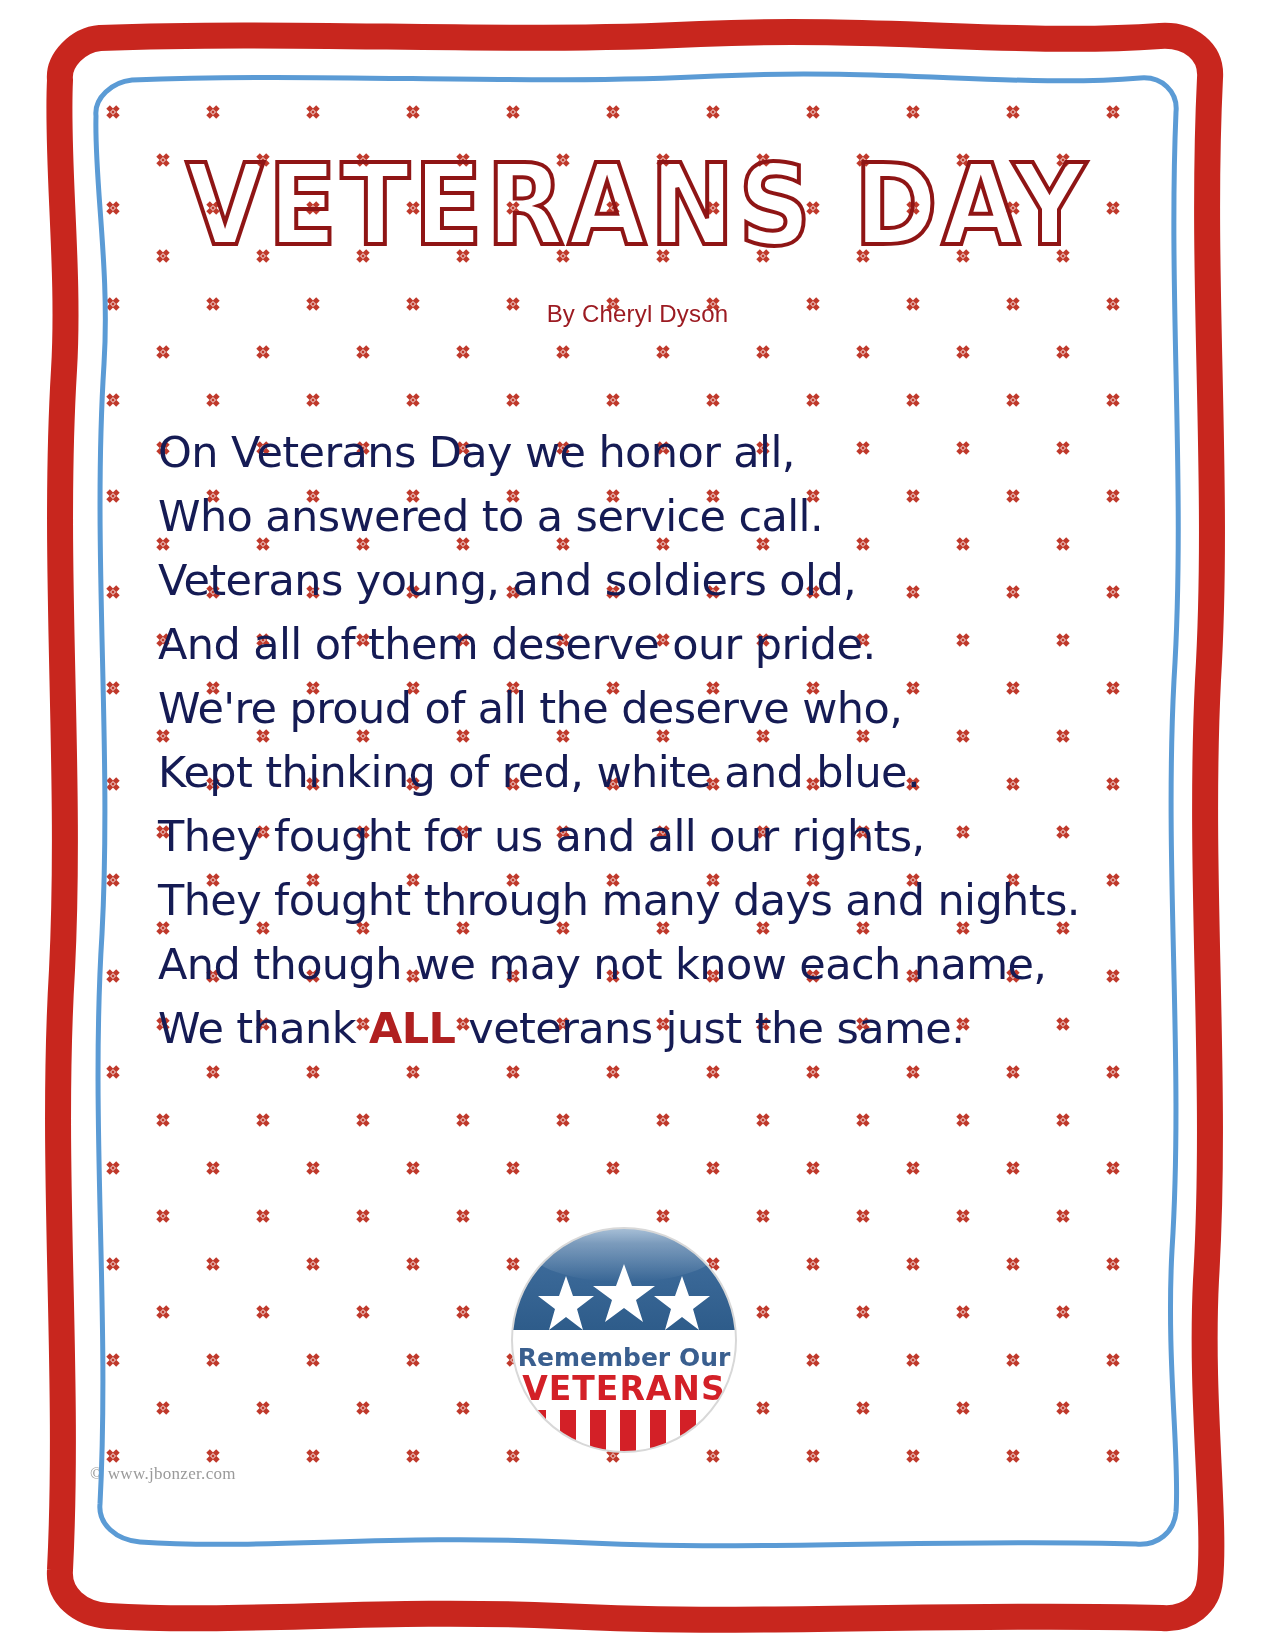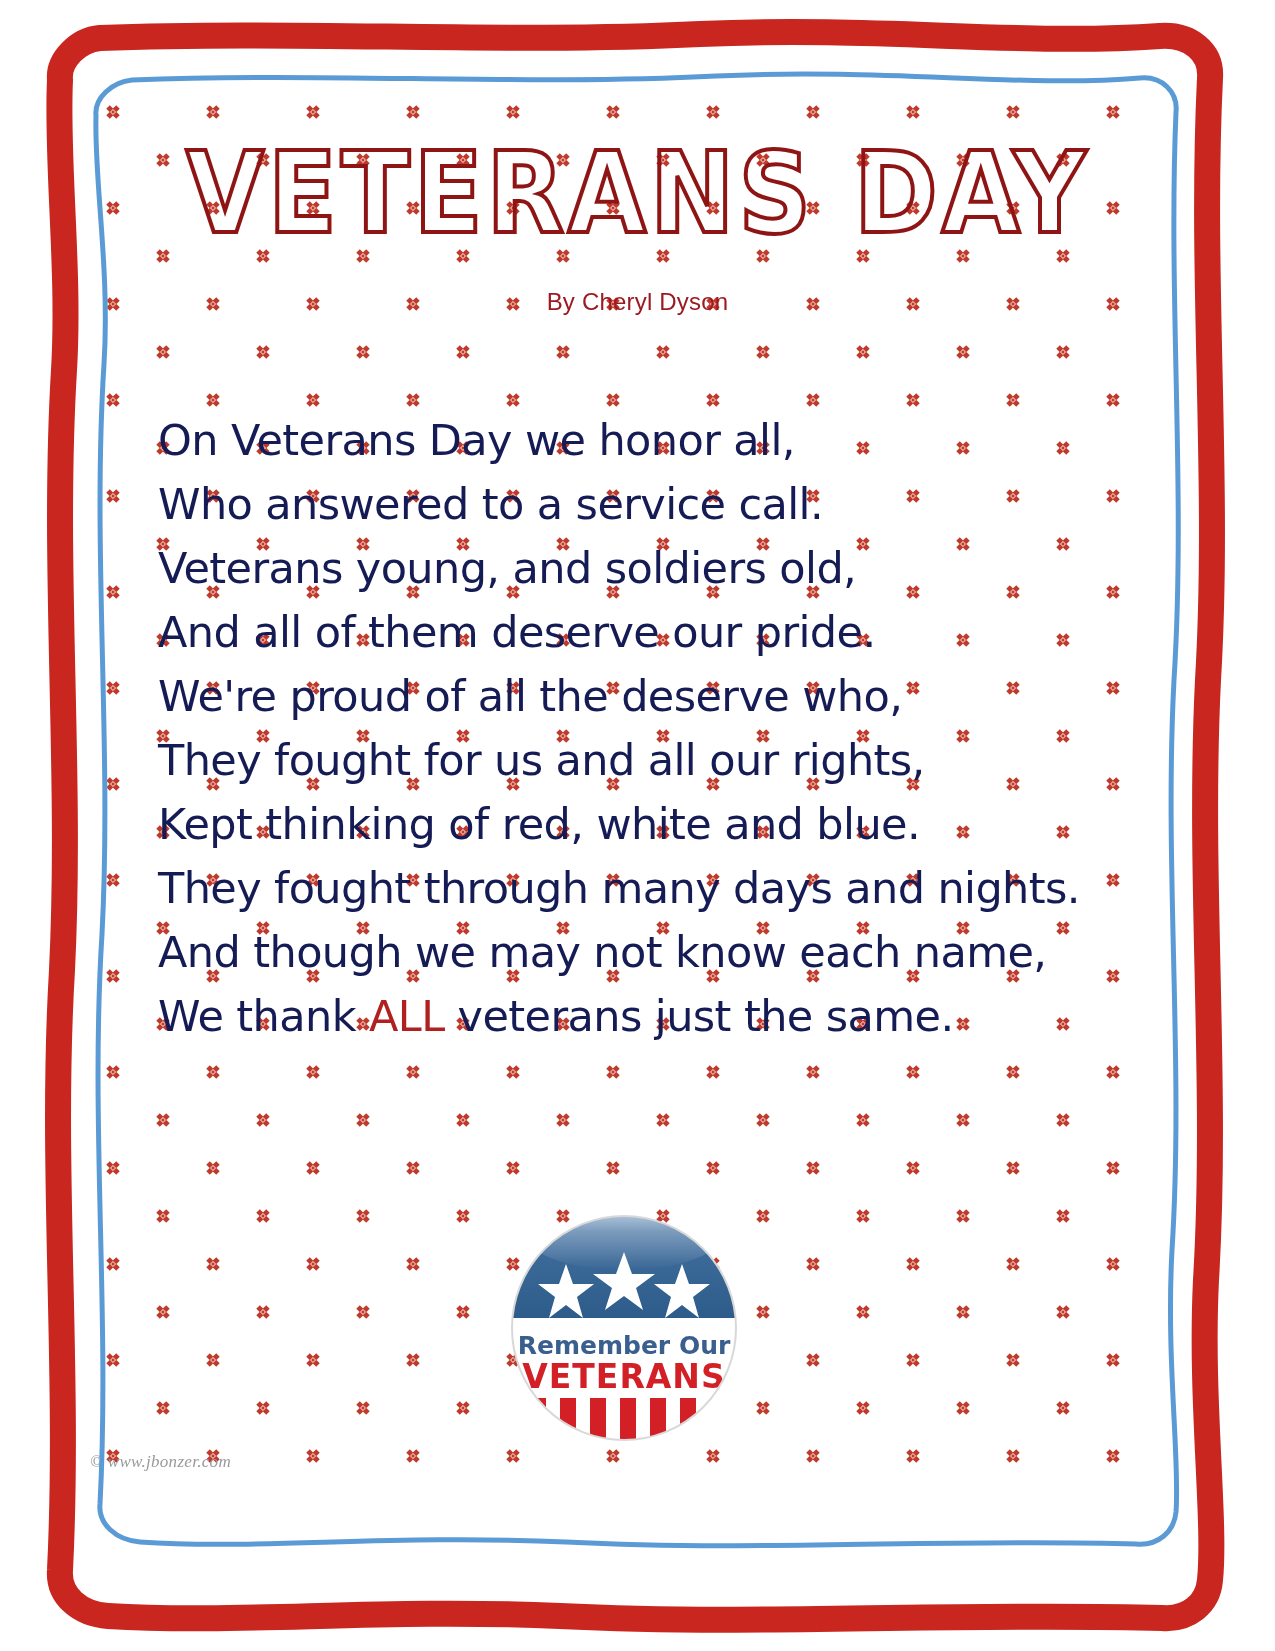--- a/index.html
+++ b/index.html
@@ -48,21 +48,21 @@
     left: 0;
     top: 0;
     width: 100%;
     height: 100%;
   }
 
   
   .content {
     position: absolute;
     left: 0;
-    top: 0;
+    top: 12px;
     width: 1275px;
     height: 1552px;
     z-index: 3;
   }
 
   
   .title-wrap {
     position: absolute;
     left: 0;
     top: 132px;
@@ -99,40 +99,39 @@
     font-family: "DejaVu Sans", sans-serif;
     font-size: 43px;
     line-height: 64px;
     color: #151B54;
     white-space: nowrap;
     letter-spacing: -0.6px;
     font-weight: 400;
   }
   .poem-line .hl {
     color: #B02020;
-    font-weight: 400;
+    font-weight: 700;
   }
 
   
   .badge {
     position: absolute;
     left: 508px;
     top: 1212px;
     width: 232px;
     height: 232px;
   }
   .badge-svg { display: block; width: 232px; height: 232px; }
 
   
   .credit {
     position: absolute;
     left: 90px;
     top: 1452px;
     font-family: "Liberation Serif", serif;
-    font-style: italic;
     font-size: 17px;
     color: #9a9a9a;
     letter-spacing: 0.3px;
   }
 </style>
 </head>
 <body>
 
 <div class="poster">
 
@@ -239,22 +238,22 @@
     </div>
 
     <div class="byline">By Cheryl Dyson</div>
 
     <div class="poem">
       <div class="poem-line">On Veterans Day we honor all,</div>
       <div class="poem-line">Who answered to a service call.</div>
       <div class="poem-line">Veterans young, and soldiers old,</div>
       <div class="poem-line">And all of them deserve our pride.</div>
       <div class="poem-line">We're proud of all the deserve who,</div>
+      <div class="poem-line">Kept thinking of red, white and blue.</div>
       <div class="poem-line">They fought for us and all our rights,</div>
-      <div class="poem-line">Kept thinking of red, white and blue.</div>
       <div class="poem-line">They fought through many days and nights.</div>
       <div class="poem-line">And though we may not know each name,</div>
       <div class="poem-line"><span>We thank </span><span class="hl">ALL</span><span> veterans just the same.</span></div>
     </div>
 
     <div class="badge">
       <svg class="badge-svg" viewBox="0 0 232 232">
         <defs>
           <clipPath id="badgeCircle">
             <circle cx="116" cy="116" r="112"></circle>

